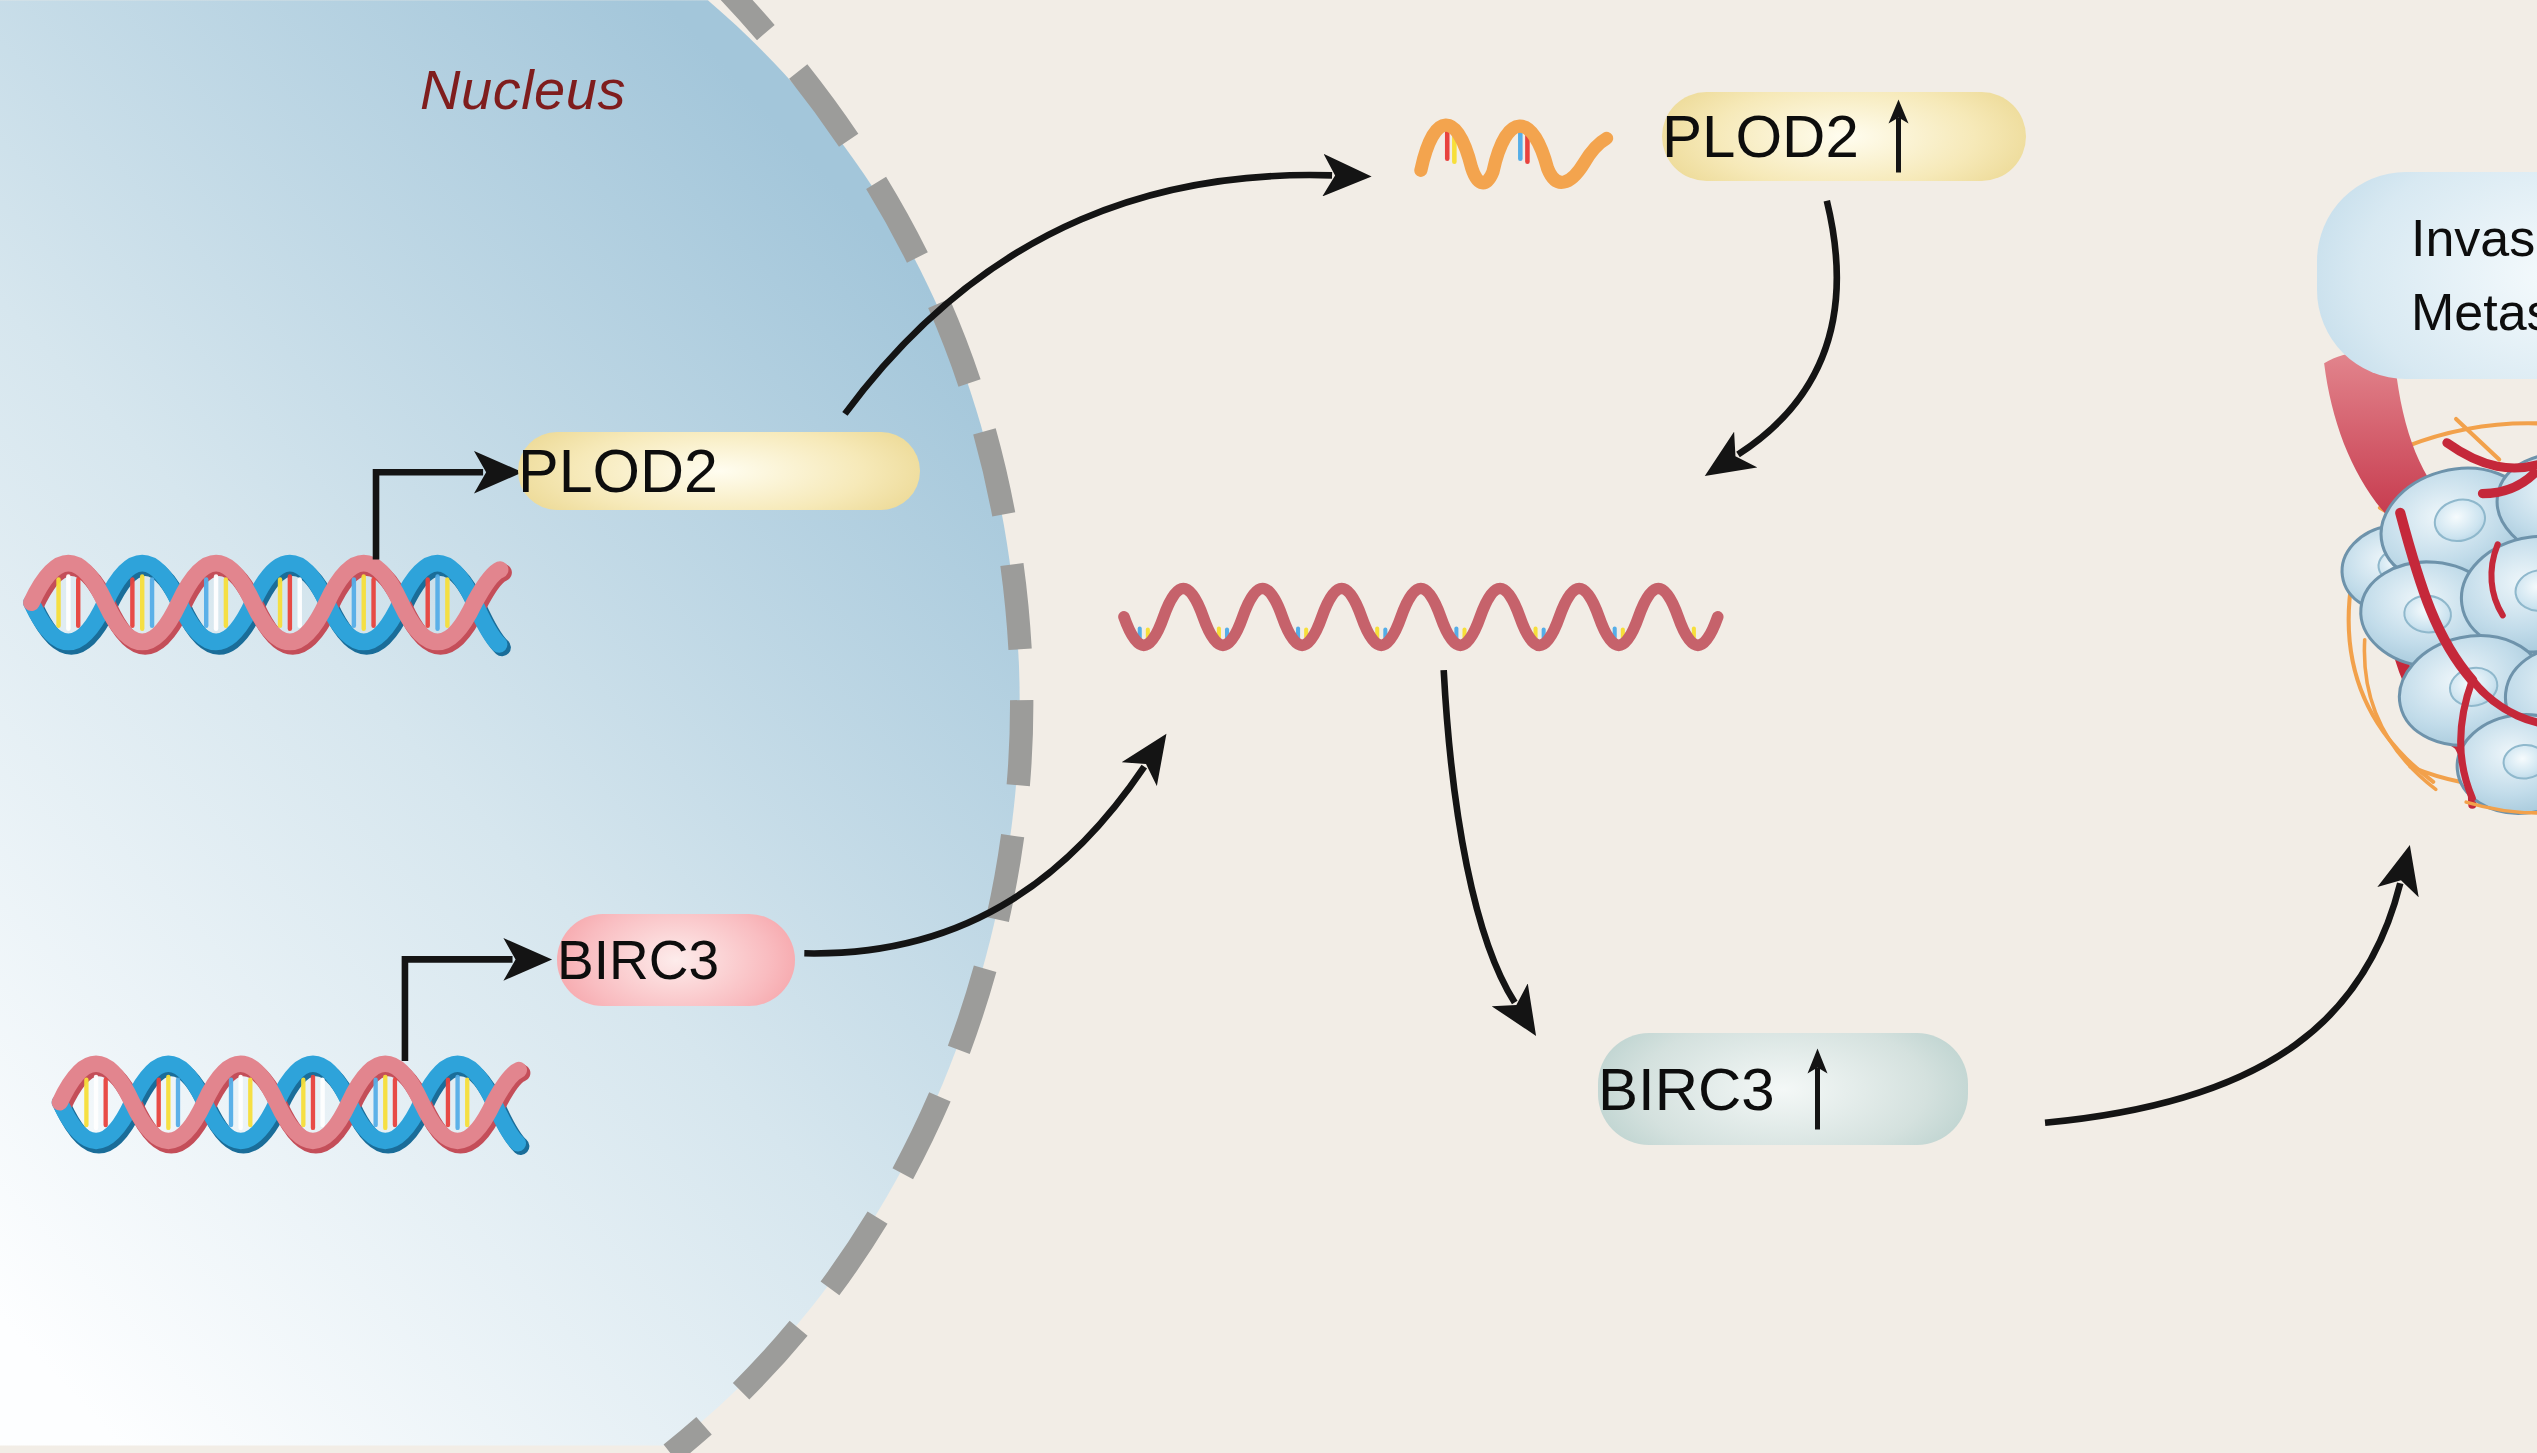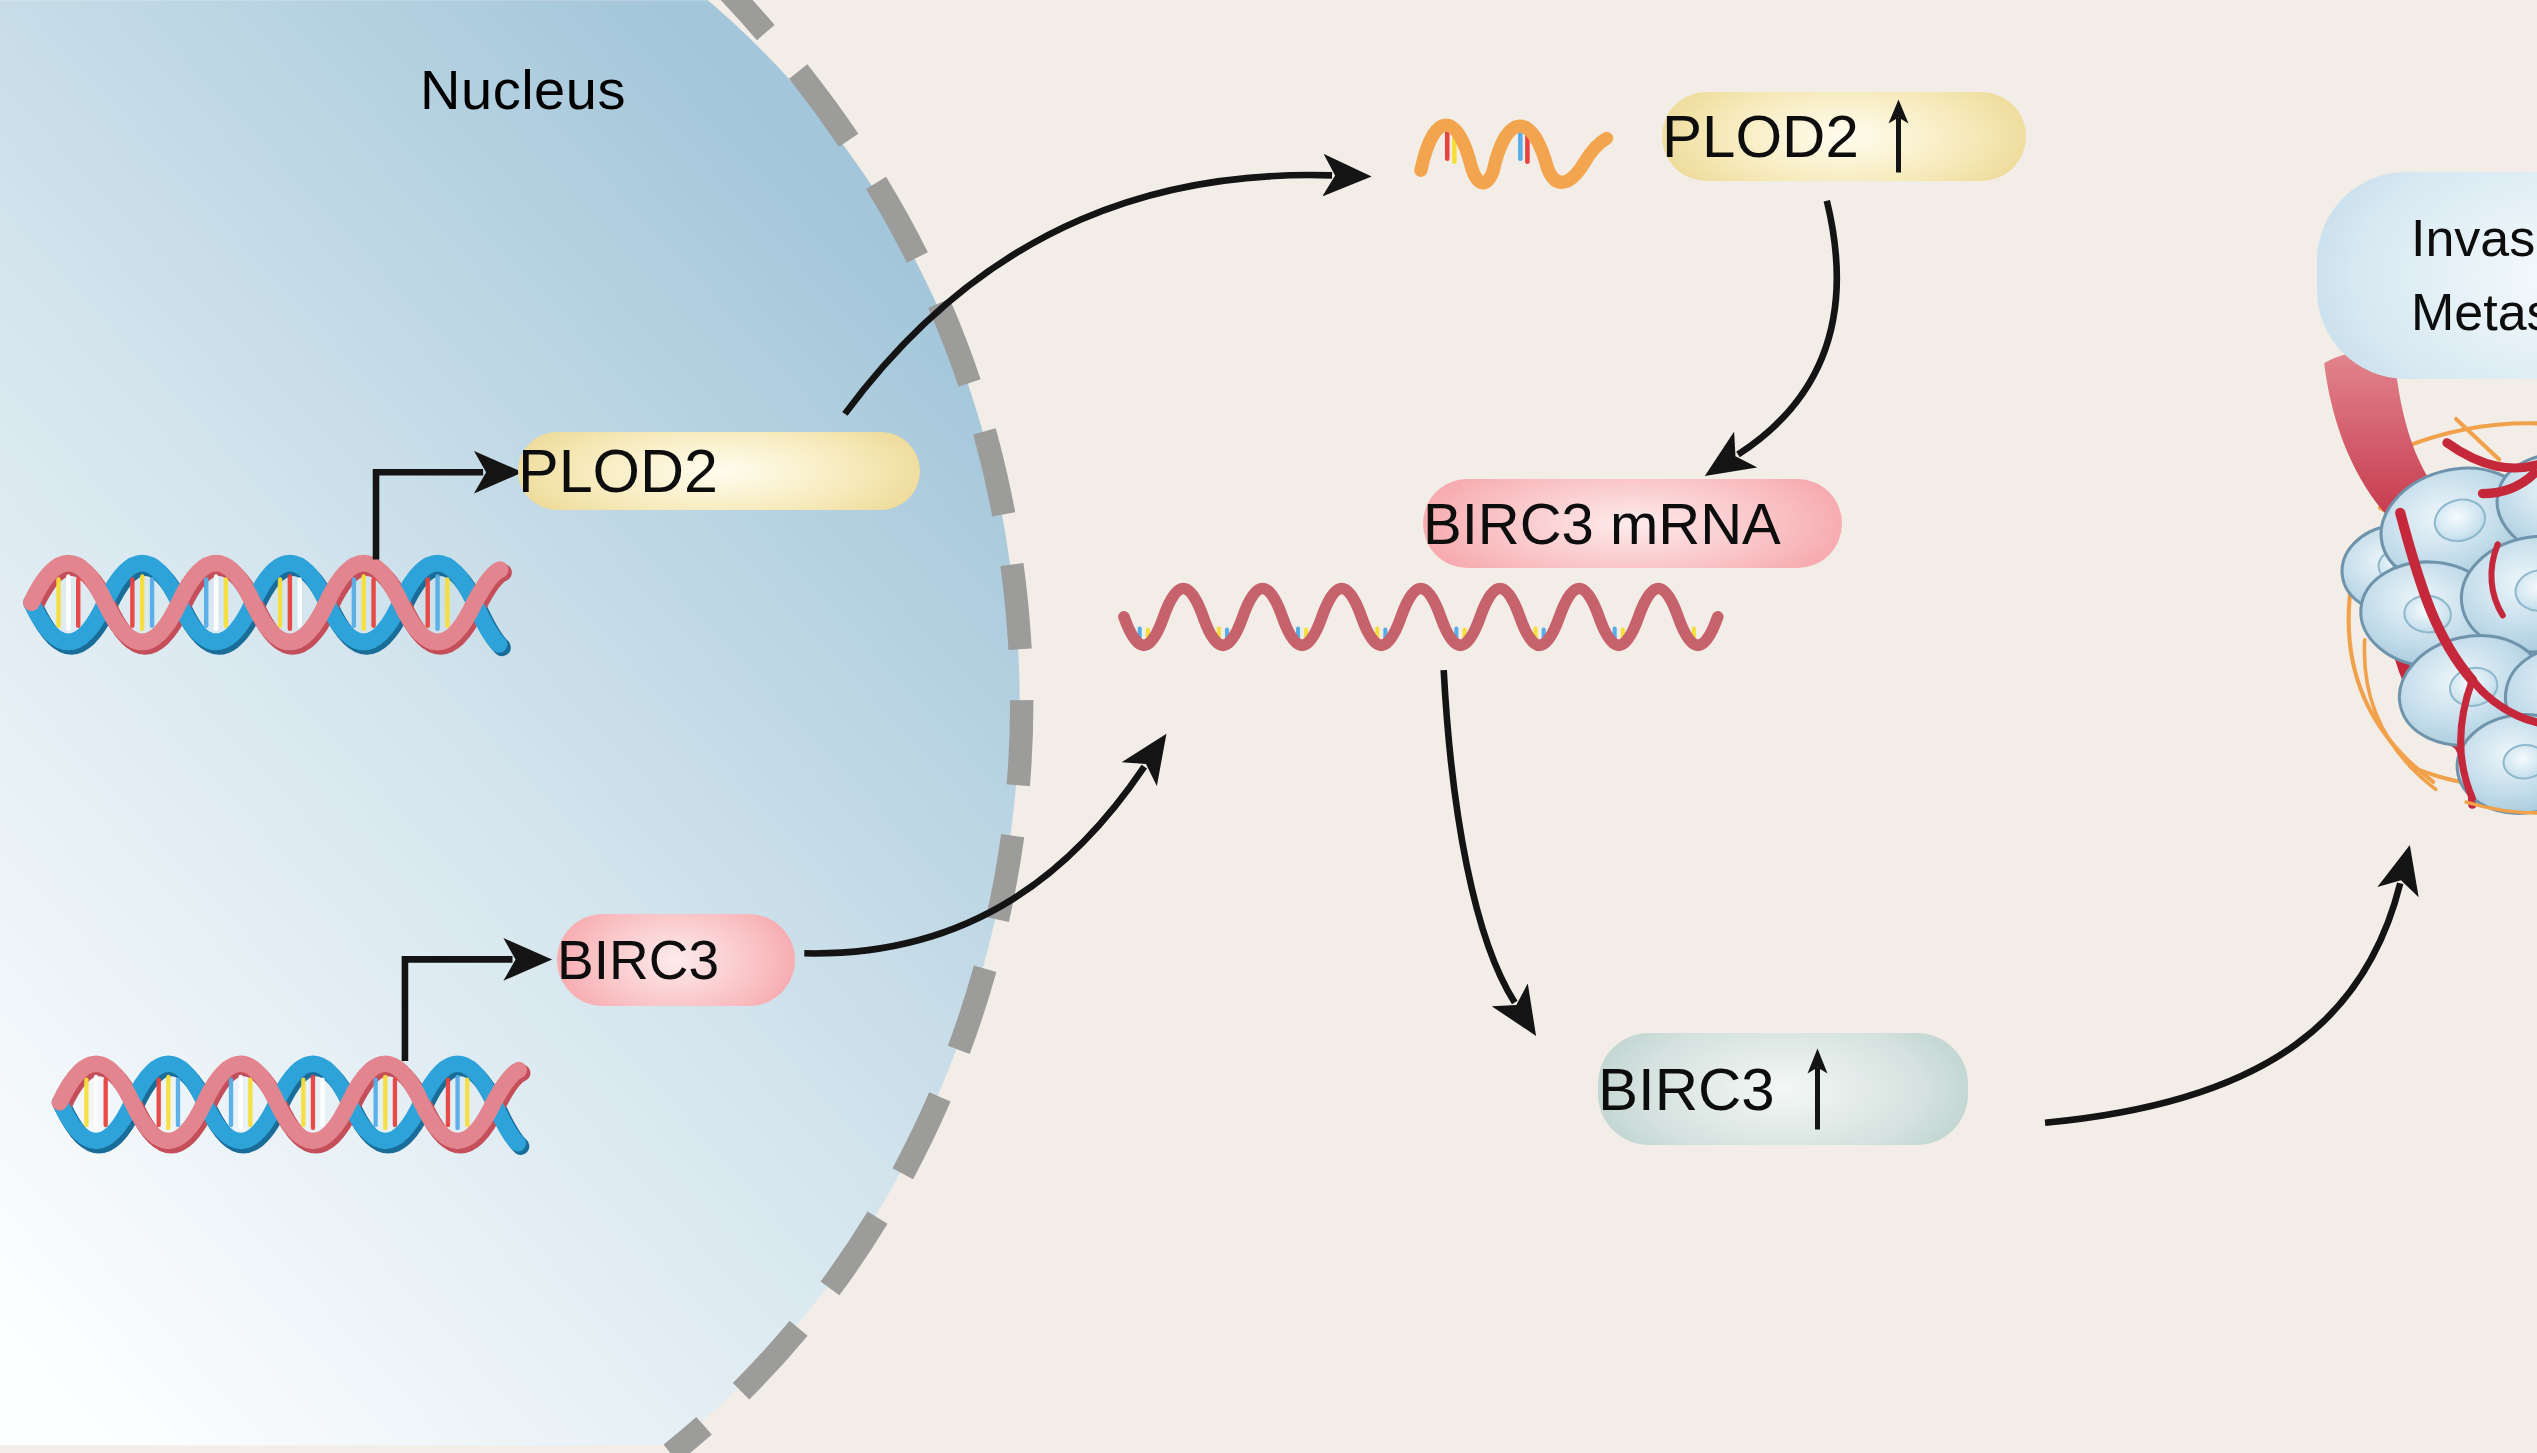--- a/index.html
+++ b/index.html
@@ -2,22 +2,22 @@
 <html style="font-size:8px"><head>
 <meta charset="utf-8">
 <style>
   html,body{margin:0;padding:0;background:#f2ede6;}
   #stage{
     position:relative;width:2997px;height:1454px;background:#f2ede6;
     overflow:hidden;font-family:"Liberation Sans", sans-serif;
   }
   #art{position:absolute;left:0;top:0;}
   .region-label{
-    position:absolute;color:#000000;font-size:56px;letter-spacing:0.5px;
-    text-align:center;white-space:nowrap;
+    position:absolute;color:#7f1d1d;font-size:56px;letter-spacing:0.5px;
+    text-align:center;white-space:nowrap;font-style:italic;
   }
   .pill{
     position:absolute;display:flex;align-items:center;justify-content:flex-start;
     color:#0d0d0d;white-space:nowrap;
   }
   .pill .lbl{display:inline-block;}
   .pill svg.uparrow{display:inline-block;}
   .gold{background:radial-gradient(ellipse 75% 120% at 50% 50%, #fffdf0 0%, #f6e9b8 48%, #e3ca74 100%);}
   .pinkpill{background:radial-gradient(ellipse 75% 120% at 50% 50%, #fdeceb 0%, #f9bcc0 52%, #f28a90 100%);}
   .tealpill{background:radial-gradient(ellipse 75% 120% at 50% 50%, #f4f8f7 0%, #d4e1de 52%, #a2c2be 100%);}
@@ -257,23 +257,20 @@
   </div>
 
   <div class="pill gold" id="plod2-prot">
     <span class="lbl">PLOD2</span>
     <svg class="uparrow" width="23" height="77" viewBox="0 0 46 152">
       <line x1="23" y1="148" x2="23" y2="38" stroke="#141414" stroke-width="10"></line>
       <path d="M23,2 L43,50 L23,38 L3,50 Z" fill="#141414"></path>
     </svg>
   </div>
 
-  <div class="pill pinkpill" id="birc3-mrna">
-    <span class="lbl">BIRC3 mRNA</span>
-  </div>
 
   <div class="pill tealpill" id="birc3-prot">
     <span class="lbl">BIRC3</span>
     <svg class="uparrow" width="23" height="85" viewBox="0 0 46 168">
       <line x1="23" y1="164" x2="23" y2="40" stroke="#141414" stroke-width="10"></line>
       <path d="M23,2 L43,52 L23,40 L3,52 Z" fill="#141414"></path>
     </svg>
   </div>
 
   <div class="pill bluepill" id="outcome">

